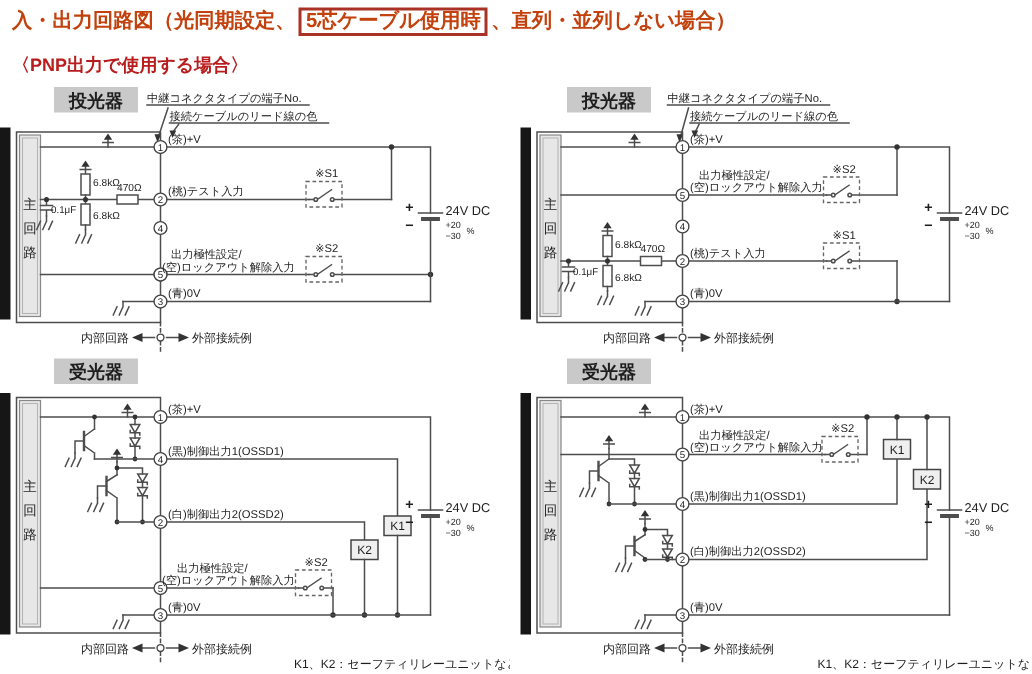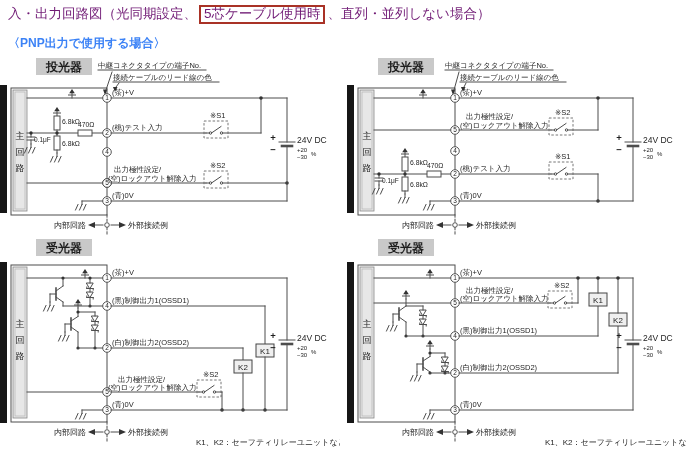--- a/index.html
+++ b/index.html
@@ -1,20 +1,20 @@
 <!DOCTYPE html>
 <html><head>
 <meta charset="utf-8">
 <style>
   html,body{margin:0;padding:0;background:#fff}
   .stage{position:relative;width:688px;height:449px;background:#fff;overflow:hidden;
          font-family:"Liberation Sans","DejaVu Sans",sans-serif}
-  .title{position:absolute;left:8px;top:5px;font-size:13.5px;font-weight:normal;color:#701a75;white-space:nowrap}
+  .title{position:absolute;left:8px;top:5px;font-size:13.5px;font-weight:bold;color:#c2410c;white-space:nowrap}
   .title .hl{display:inline-block;border:2px solid #a93226;padding:0 3px;margin:0 2px;line-height:1.1}
-  .heading{position:absolute;font-size:12px;font-weight:bold;color:#3b82f6;white-space:nowrap}
+  .heading{position:absolute;font-size:12px;font-weight:bold;color:#b91c1c;white-space:nowrap}
   .h-pnp{left:8px;top:35px}
   .h-npn{left:358px;top:35px}
   svg{position:absolute}
   svg text{font-family:"Liberation Sans","DejaVu Sans",sans-serif;fill:#1e1e1e}
   .w{fill:none;stroke:#4d4d4d;stroke-width:1;stroke-linecap:square}
   .bb{stroke-width:1.6}
   .plate2{stroke-width:2.6}
   .dot{fill:#333;stroke:none}
   .db{fill:none;stroke:#666;stroke-width:0.9;stroke-dasharray:2.5 1.8}
   .dash{stroke-dasharray:2.2 2}

